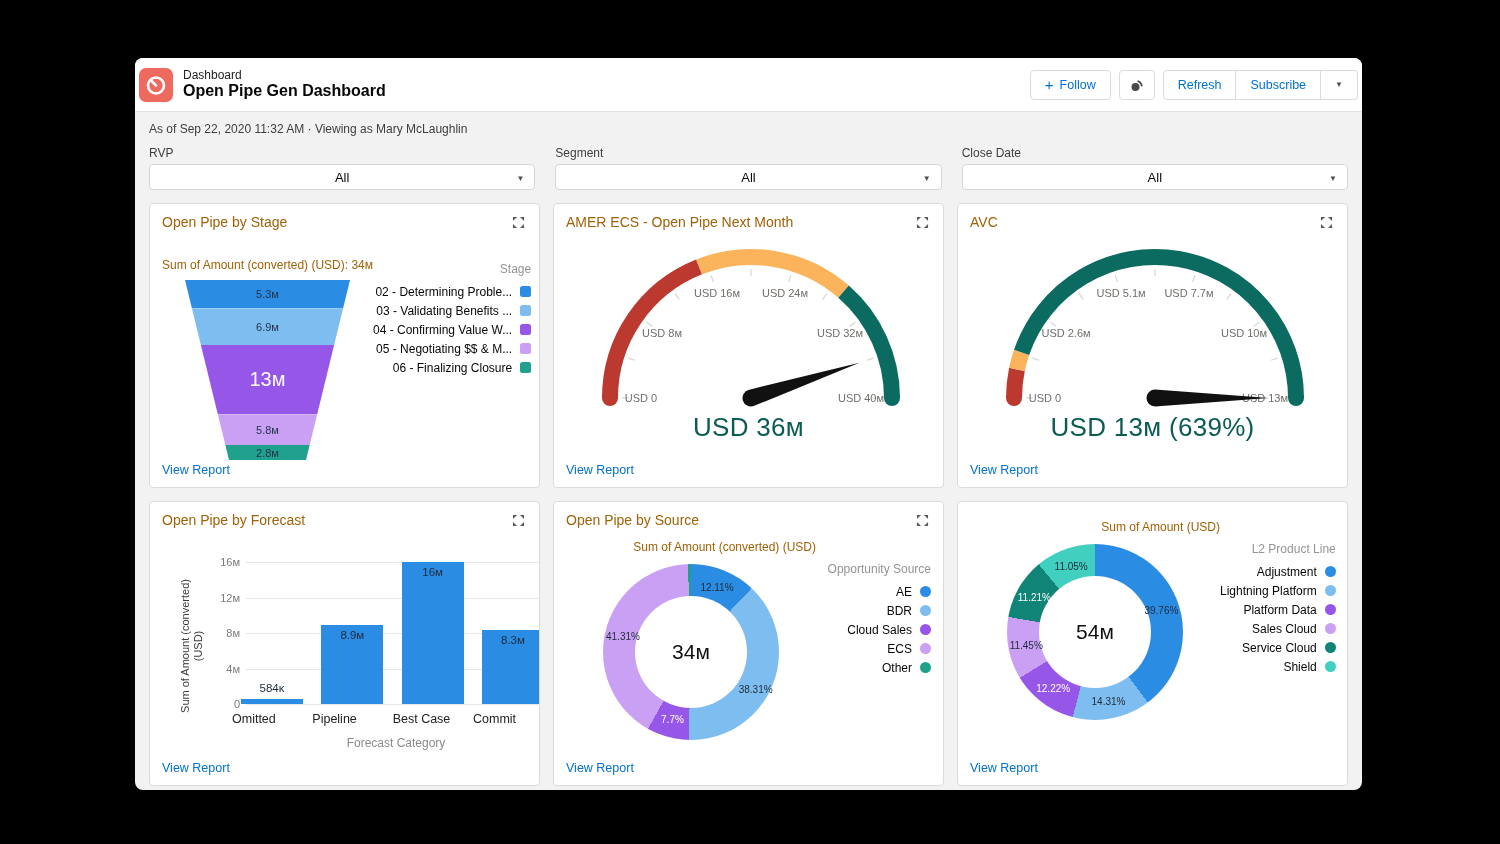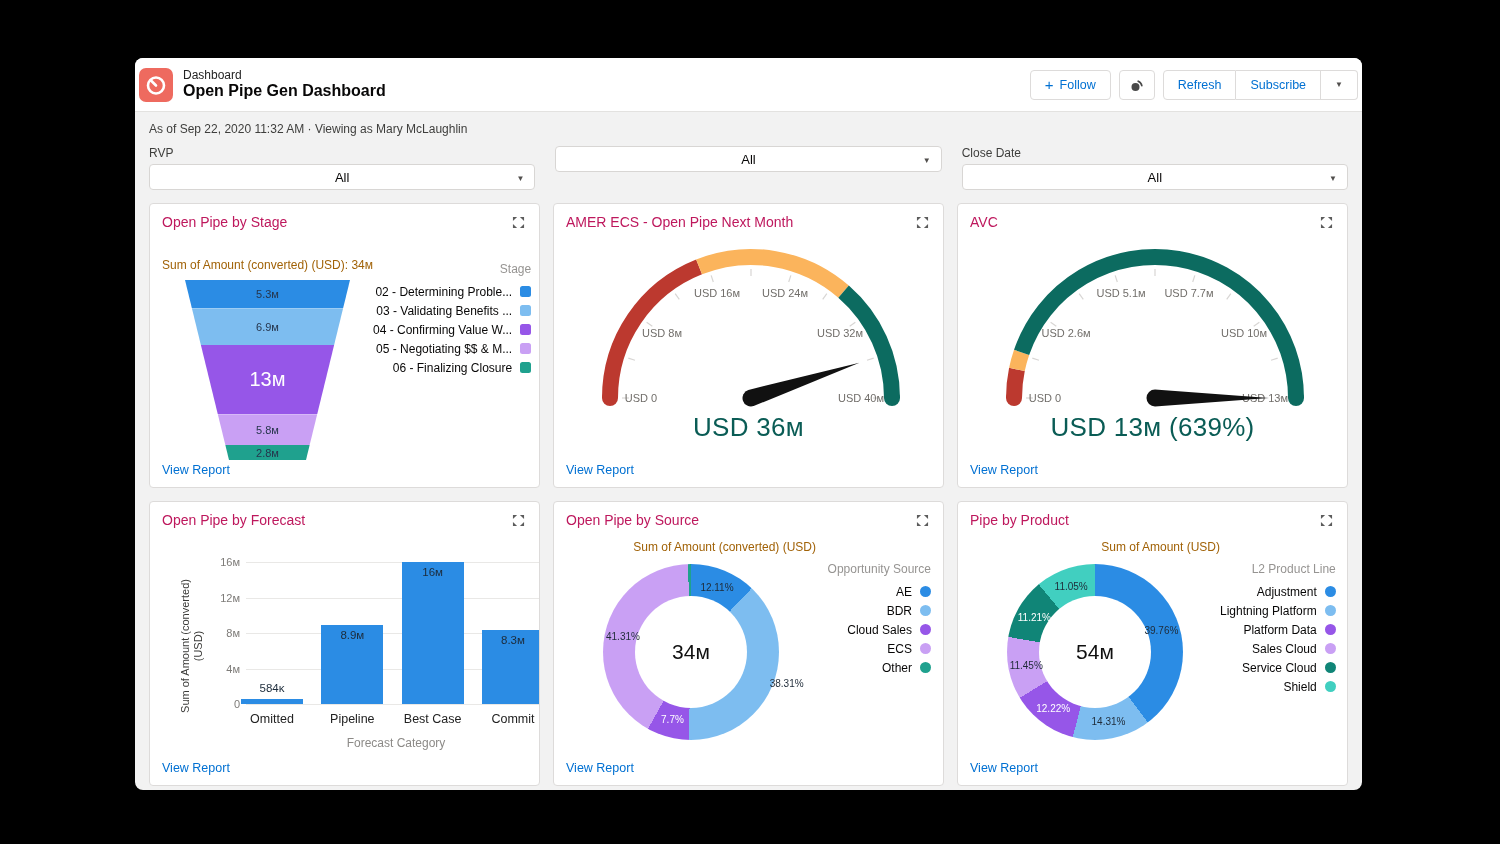--- a/index.html
+++ b/index.html
@@ -36,21 +36,21 @@
                    display:flex; align-items:center; justify-content:center; position:relative;
                    font-size:13px; color:#080707; cursor:pointer; }
   .filter-select .caret { position:absolute; right:10px; top:9px; }
 
   
   .grid { display:grid; grid-template-columns:repeat(3,1fr); grid-template-rows:285px 285px;
           gap:13px; margin:13px 2px 0 2px; padding:0 6px; }
   .panel { background:#fff; border:1px solid #dddbda; border-radius:4px; padding:10px 12px;
            position:relative; overflow:hidden; }
   .panel-header { display:flex; justify-content:space-between; align-items:flex-start; }
-  .panel-title { font-size:14px; font-weight:400; color:#be185d; }
+  .panel-title { font-size:14px; font-weight:400; color:#a16207; }
   .expand-btn { background:none; border:none; cursor:pointer; padding:2px; }
   .view-report { position:absolute; left:12px; bottom:10px; font-size:12.5px; color:#0070d2;
                  text-decoration:none; cursor:pointer; }
 
   
   .funnel-wrap { display:flex; margin-top:6px; }
   .funnel-left { flex:0 0 200px; }
   .chart-subtitle { font-size:12px; color:#a16207; text-align:right; white-space:nowrap; }
   .funnel-sub { margin:18px 0 8px 0; }
   #funnel-chart { position:relative; width:170px; height:180px; margin:0 auto; }
@@ -70,21 +70,21 @@
   .gauge-box svg { display:block; margin:0 auto; }
   .gauge-value { position:absolute; left:0; right:0; top:172px; text-align:center;
                  font-size:26px; color:#0a5c55; letter-spacing:0.3px; }
 
   
   .bar-area { position:relative; height:228px; margin-top:4px; }
   .grid-line { position:absolute; left:84px; width:300px; height:1px; background:#e9e8e6; }
   .ytick { position:absolute; width:42px; right:auto; text-align:right; font-size:11px; color:#7d7b78; }
   .bar { position:absolute; background:#2b8ce4; width:62px; }
   .bar-label { position:absolute; font-size:11.5px; font-weight:500; color:#1c2b3a; text-align:center; width:62px; }
-  .xcat { position:absolute; font-size:12.5px; color:#222; text-align:center; width:80px; }
+  .xcat { position:absolute; font-size:12.5px; color:#222; text-align:left; width:80px; }
   .xlabel { position:absolute; left:84px; width:300px; text-align:center; font-size:12px; color:#8c8a87; }
   .ylabel { position:absolute; left:30px; top:97px; width:190px; margin-left:-95px;
             transform:rotate(-90deg); text-align:center; font-size:11px; color:#3a3a38; line-height:13px; }
 
   
   .donut-wrap { display:flex; margin-top:8px; }
   .donut-left { flex:0 0 250px; }
   .donut { position:relative; width:176px; height:176px; border-radius:50%; margin:10px auto 0 auto; }
   .donut-hole { position:absolute; left:32px; top:32px; width:112px; height:112px; border-radius:50%;
                 background:#fff; display:flex; align-items:center; justify-content:center; }
@@ -142,20 +142,21 @@
 
       <div class="filters">
         <div class="filter">
           <div class="filter-label">RVP</div>
           <div class="filter-select">
             <span>All</span>
             <span class="caret">▼</span>
           </div>
         </div>
         <div class="filter">
+          <div class="filter-label">Segment</div>
           <div class="filter-select">
             <span>All</span>
             <span class="caret">▼</span>
           </div>
         </div>
         <div class="filter">
           <div class="filter-label">Close Date</div>
           <div class="filter-select">
             <span>All</span>
             <span class="caret">▼</span>
@@ -374,21 +375,21 @@
             </button>
           </div>
           <div class="donut-wrap">
             <div class="donut-left">
               <div class="chart-subtitle">Sum of Amount (converted) (USD)</div>
               <div class="donut" id="donut-0" style="background: conic-gradient(rgb(43, 140, 228) 0%, rgb(43, 140, 228) 12.11%, rgb(125, 189, 240) 12.11%, rgb(125, 189, 240) 50.42%, rgb(150, 86, 232) 50.42%, rgb(150, 86, 232) 58.12%, rgb(201, 160, 244) 58.12%, rgb(201, 160, 244) 99.43%, rgb(31, 161, 142) 99.43%, rgb(31, 161, 142) 100%);">
                 <div class="donut-hole">
                   <span class="donut-center">34ᴍ</span>
                 </div>
               <div class="slice-label" style="left: 113.993px; top: 23.0051px; color: rgb(31, 43, 56);">12.11%</div>
-                  <div class="slice-label" style="left: 152.646px; top: 119px; color: rgb(31, 43, 56); margin-left: 31px;">38.31%</div>
+                  <div class="slice-label" style="left: 152.646px; top: 125px; color: rgb(31, 43, 56);">38.31%</div>
                   <div class="slice-label" style="left: 69.4441px; top: 155.496px; color: rgb(255, 255, 255);">7.7%</div>
                   <div class="slice-label" style="left: 19.9599px; top: 71.5519px; color: rgb(31, 43, 56);">41.31%</div>
                 </div>
             </div>
             <div class="legend">
               <div class="legend-title">Opportunity Source</div>
               <div id="donut-0-legend">
                   <div class="legend-row">
                     <span class="legend-label">AE</span>
                     <span class="swatch-c" style="background: rgb(43, 140, 228);"></span>
@@ -409,31 +410,20 @@
                     <span class="legend-label">Other</span>
                     <span class="swatch-c" style="background: rgb(31, 161, 142);"></span>
                   </div>
                 </div>
             </div>
           </div>
           <a class="view-report">View Report</a>
         </section>
 
         <section class="panel">
-          <div class="panel-header">
-            <h2 class="panel-title">Pipe by Product</h2>
-            <button class="expand-btn">
-              <svg viewBox="0 0 14 14" width="13" height="13" fill="#5c5c5c">
-                <polygon points="1,1 5.5,1 1,5.5"></polygon>
-                  <polygon points="8.5,1 13,1 13,5.5"></polygon>
-                <polygon points="1,8.5 1,13 5.5,13"></polygon>
-                  <polygon points="13,8.5 13,13 8.5,13"></polygon>
-              </svg>
-            </button>
-          </div>
           <div class="donut-wrap">
             <div class="donut-left">
               <div class="chart-subtitle">Sum of Amount (USD)</div>
               <div class="donut" id="donut-1" style="background: conic-gradient(rgb(43, 140, 228) 0%, rgb(43, 140, 228) 39.76%, rgb(125, 189, 240) 39.76%, rgb(125, 189, 240) 54.07%, rgb(150, 86, 232) 54.07%, rgb(150, 86, 232) 66.29%, rgb(201, 160, 244) 66.29%, rgb(201, 160, 244) 77.74%, rgb(16, 133, 119) 77.74%, rgb(16, 133, 119) 88.95%, rgb(65, 207, 192) 88.95%, rgb(65, 207, 192) 100%);">
                 <div class="donut-hole">
                   <span class="donut-center">54ᴍ</span>
                 </div>
               <div class="slice-label" style="left: 154.409px; top: 65.8675px; color: rgb(31, 43, 56);">39.76%</div>
                   <div class="slice-label" style="left: 101.484px; top: 156.689px; color: rgb(31, 43, 56);">14.31%</div>
                   <div class="slice-label" style="left: 46.2172px; top: 144.162px; color: rgb(255, 255, 255);">12.22%</div>

